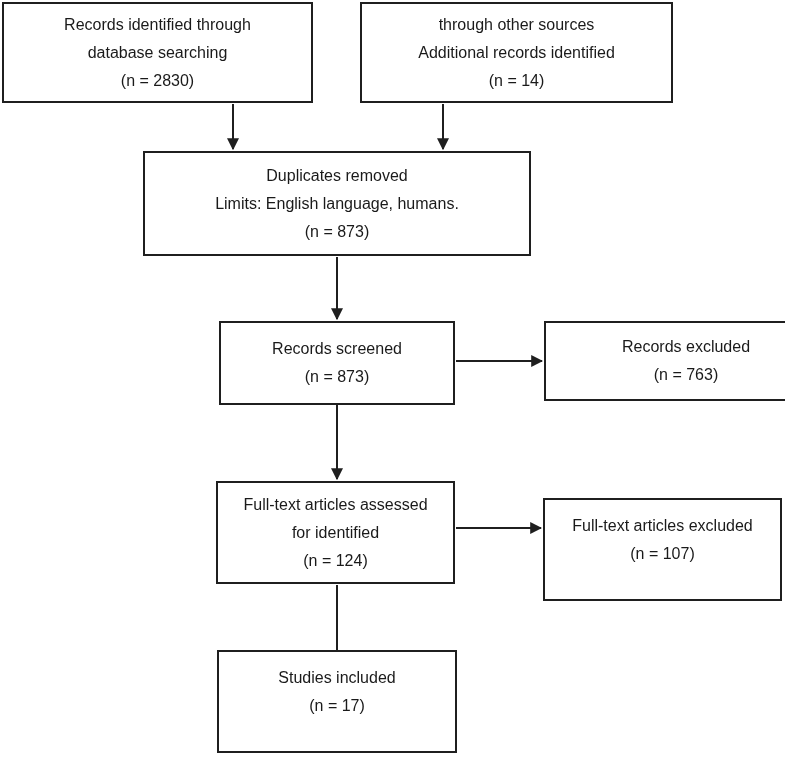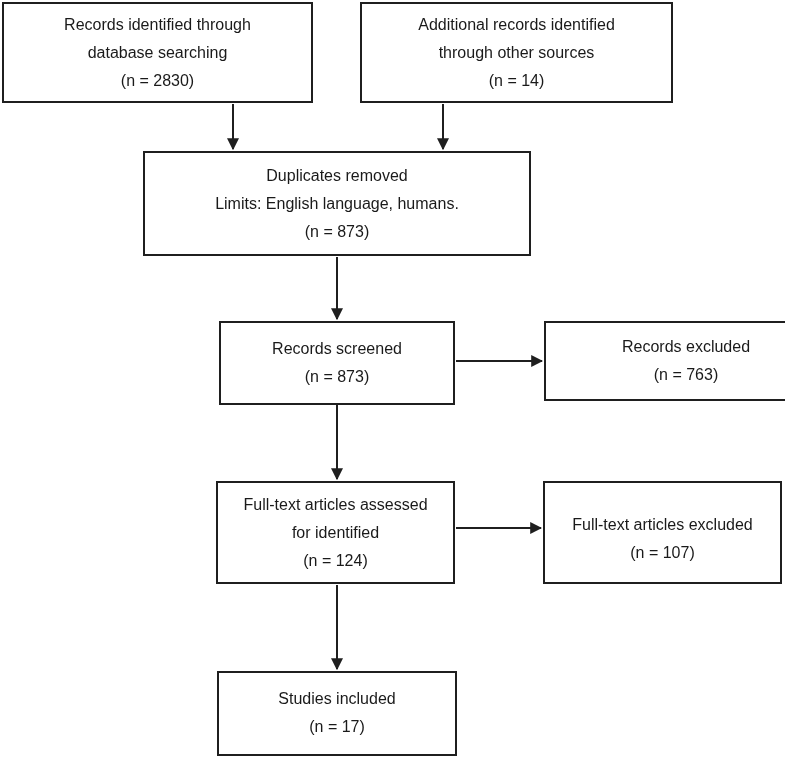--- a/index.html
+++ b/index.html
@@ -73,22 +73,22 @@
     <line x1="337" y1="585" x2="337" y2="669" marker-end="url(#arrowhead)"></line>
   </svg>
 
   <div class="node" style="left:2px; top:2px; width:311px; height:101px;">
     <div class="text-line">Records identified through</div>
     <div class="text-line">database searching</div>
     <div class="text-line">(n = 2830)</div>
   </div>
 
   <div class="node" style="left:360px; top:2px; width:313px; height:101px;">
+    <div class="text-line">through other sources</div>
     <div class="text-line">Additional records identified</div>
-    <div class="text-line">through other sources</div>
     <div class="text-line">(n = 14)</div>
   </div>
 
   <div class="node" style="left:143px; top:151px; width:388px; height:105px;">
     <div class="text-line">Duplicates removed</div>
     <div class="text-line">Limits: English language, humans.</div>
     <div class="text-line">(n = 873)</div>
   </div>
 
   <div class="node" style="left:219px; top:321px; width:236px; height:84px;">
@@ -100,23 +100,23 @@
     <div class="text-line">Records excluded</div>
     <div class="text-line">(n = 763)</div>
   </div>
 
   <div class="node" style="left:216px; top:481px; width:239px; height:103px;text-align:right;">
     <div class="text-line">Full-text articles assessed</div>
     <div class="text-line">for identified</div>
     <div class="text-line">(n = 124)</div>
   </div>
 
-  <div class="node top-align" style="left:543px; top:481px; width:239px; height:103px;justify-content:center;">
+  <div class="node top-align" style="left:543px; top:498px; width:239px; height:103px;">
     <div class="text-line">Full-text articles excluded</div>
     <div class="text-line">(n = 107)</div>
   </div>
 
-  <div class="node top-align" style="left:217px; top:671px; width:240px; height:85px;">
+  <div class="node top-align" style="left:217px; top:650px; width:240px; height:103px;">
     <div class="text-line">Studies included</div>
     <div class="text-line">(n = 17)</div>
   </div>
 
 </div>
 
 </body></html>

